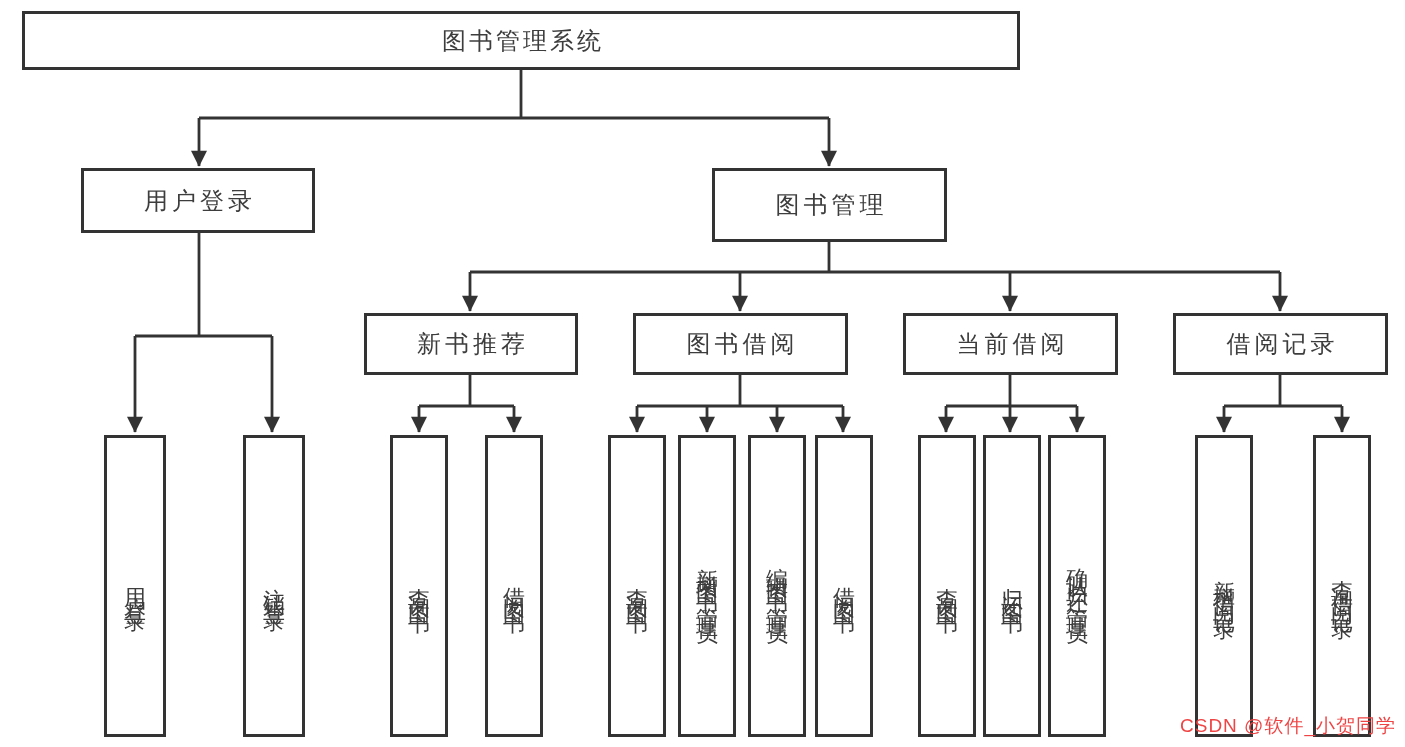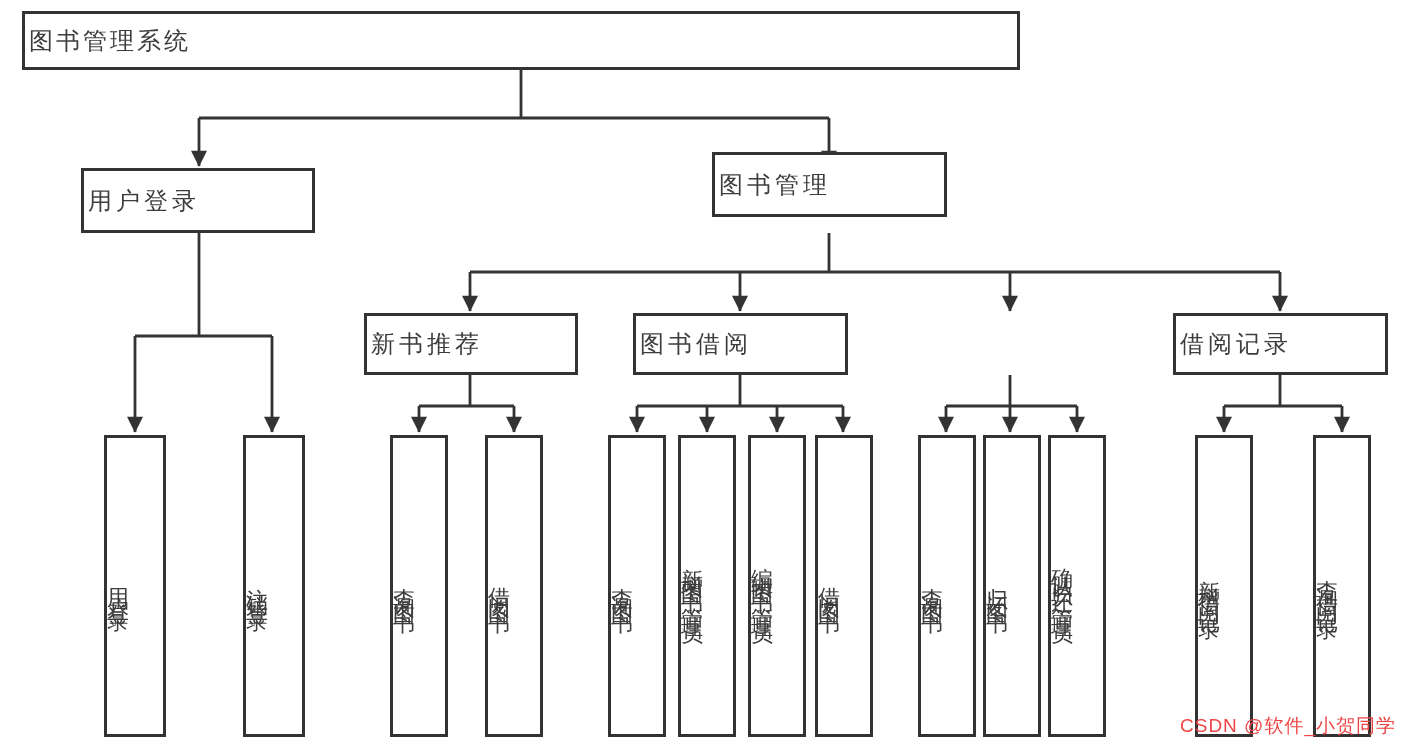--- a/index.html
+++ b/index.html
@@ -21,20 +21,21 @@
     height: 747px;
     z-index: 0;
   }
 
   .node {
     position: absolute;
     background: #ffffff;
     border: 3px solid #333333;
     display: flex;
     align-items: center;
+    justify-content: center;
     color: #3d3d3d;
     z-index: 1;
   }
 
   .node.h { 
     font-size: 24px;
     letter-spacing: 4px;
     text-indent: 4px; 
     white-space: nowrap;
   }
@@ -118,29 +119,32 @@
     </g>
   </svg>
 
   <div class="node h root-box" style="left:22px; top:11px; width:998px; height:59px;">
     <span>图书管理系统</span>
   </div>
 
   <div class="node h" style="left:81px; top:168px; width:234px; height:65px;">
     <span>用户登录</span>
   </div>
-  <div class="node h" style="left:712px; top:152px; width:235px; height:65px;">
+  <div class="node h" style="left:712px; top:168px; width:235px; height:74px;">
     <span>图书管理</span>
   </div>
 
   <div class="node h" style="left:364px; top:313px; width:214px; height:62px;">
     <span>新书推荐</span>
   </div>
   <div class="node h" style="left:633px; top:313px; width:215px; height:62px;">
     <span>图书借阅</span>
+  </div>
+  <div class="node h" style="left:903px; top:313px; width:215px; height:62px;">
+    <span>当前借阅</span>
   </div>
   <div class="node h" style="left:1173px; top:313px; width:215px; height:62px;">
     <span>借阅记录</span>
   </div>
 
   <div class="node v" style="left:104px; top:435px; width:62px; height:302px;">
     <span class="vtext">用户登录</span>
   </div>
   <div class="node v" style="left:243px; top:435px; width:62px; height:302px;">
     <span class="vtext">注销登录</span>

